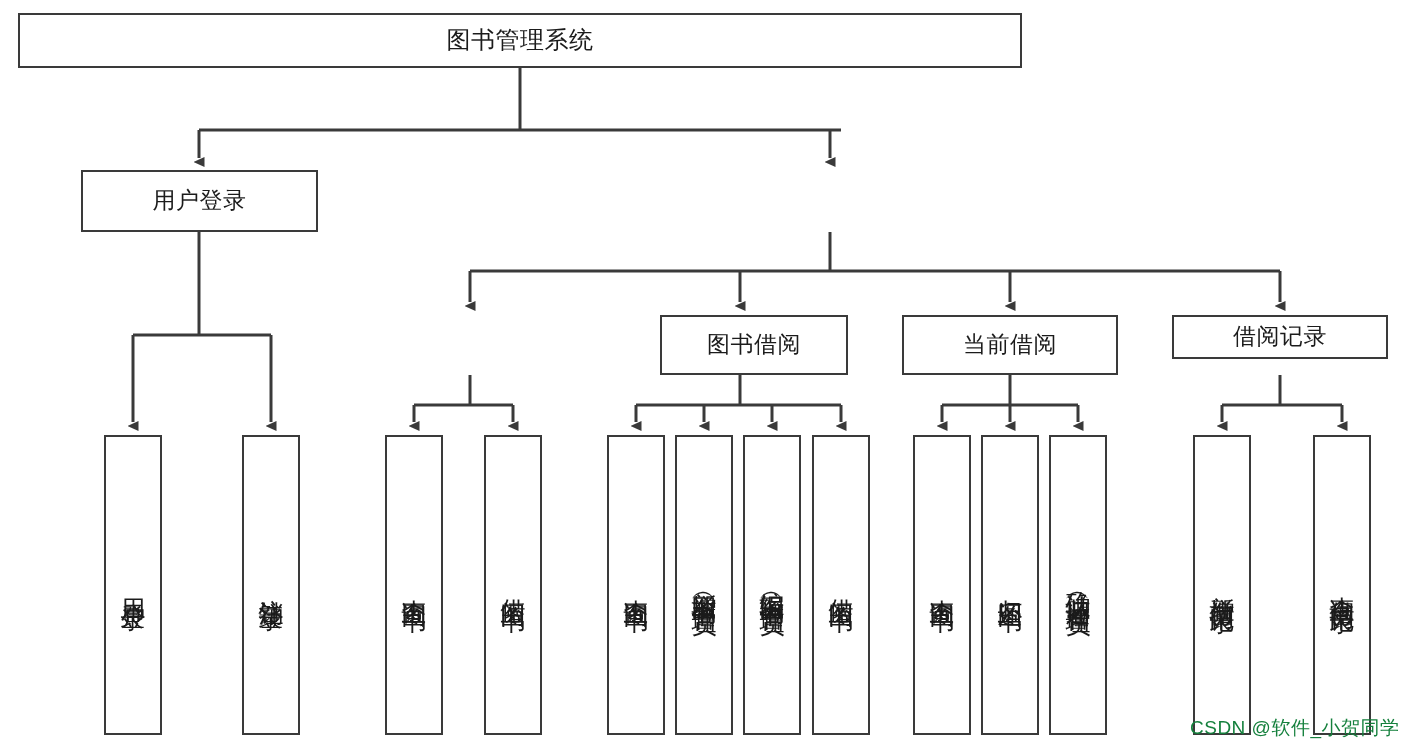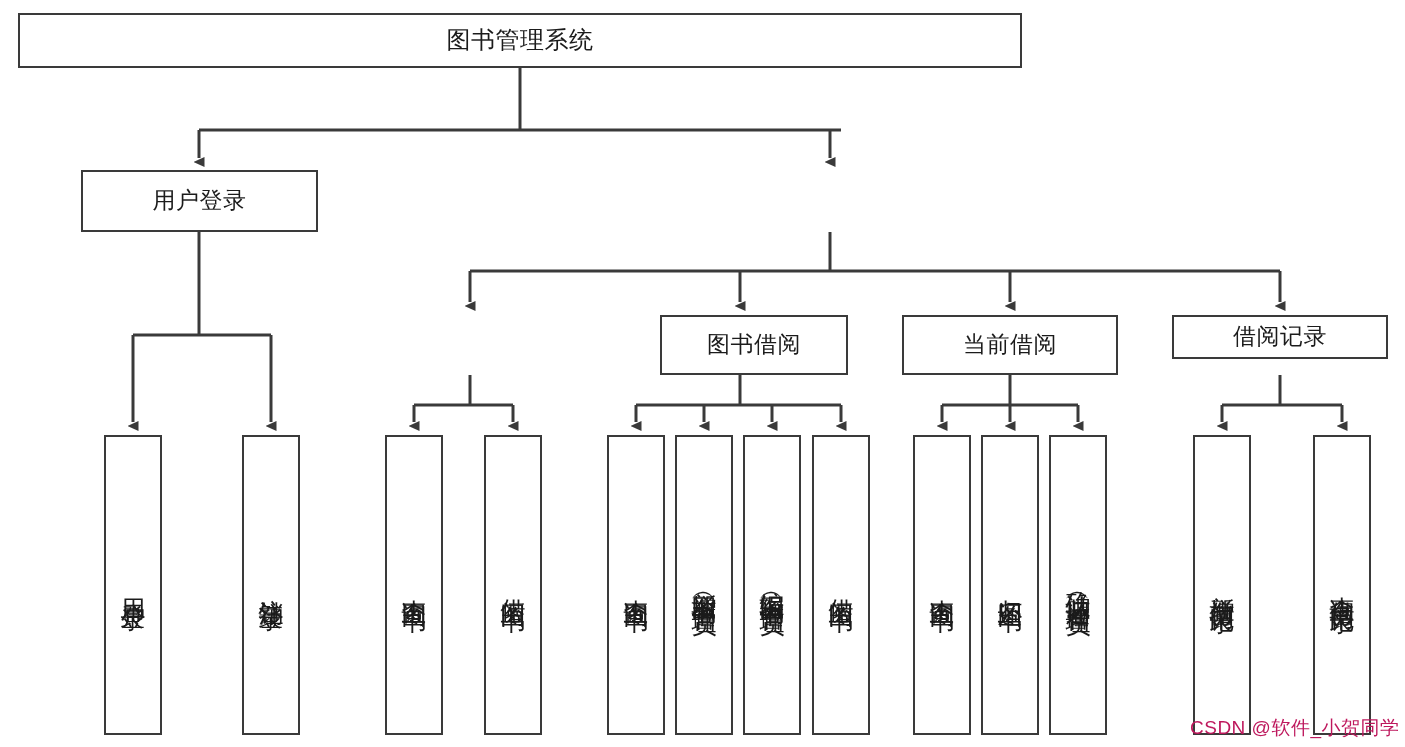--- a/index.html
+++ b/index.html
@@ -58,21 +58,21 @@
     text-orientation: upright;
     font-size: 25px;
     line-height: 1.0;
     letter-spacing: 3px;
     white-space: nowrap;
     max-height: 290px;
   }
   .watermark {
     position: absolute;
     font-size: 19px;
-    color: #be185d;
+    color: #15803d;
     white-space: nowrap;
     letter-spacing: 0.5px;
   }
 </style>
 </head>
 <body>
 
 <div id="canvas">
 
   <svg class="connectors" viewBox="0 0 1405 747" xmlns="http://www.w3.org/2000/svg">

